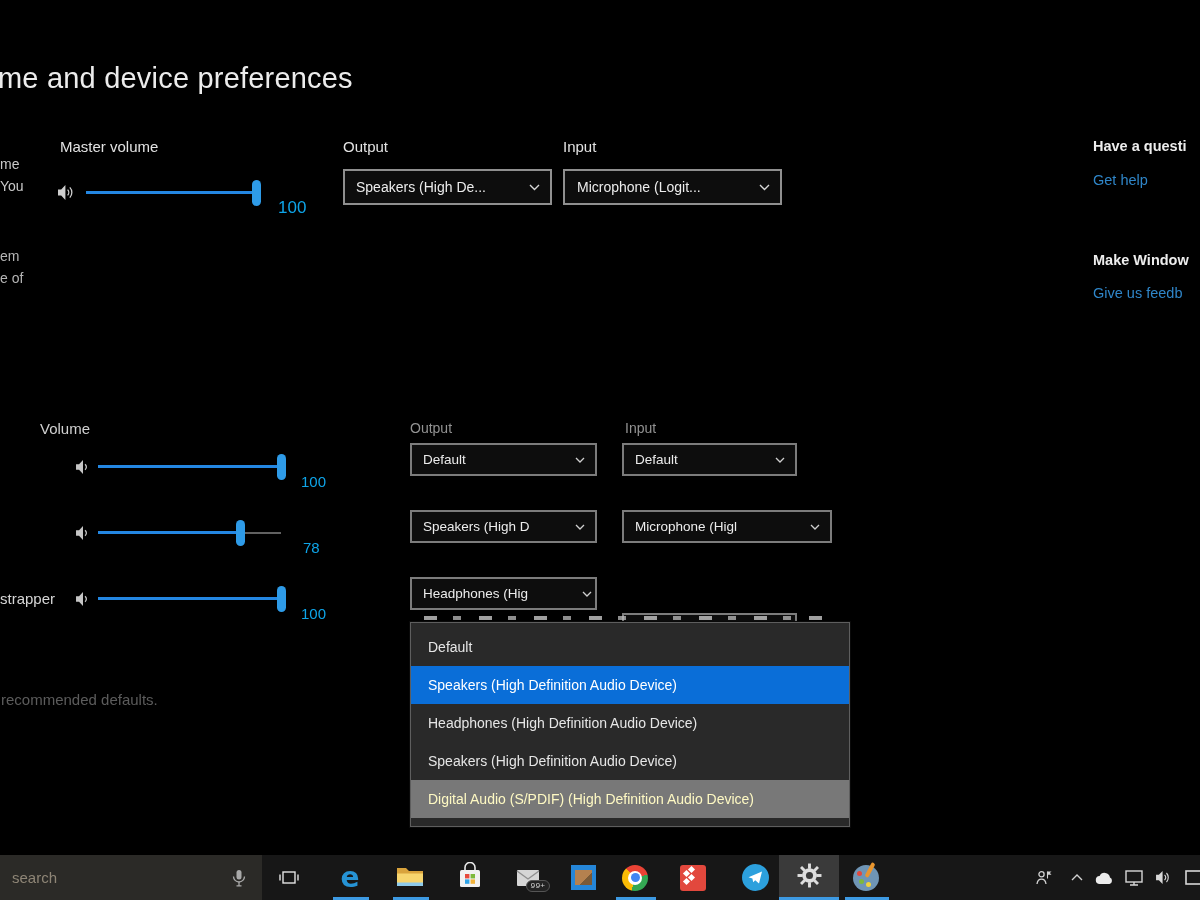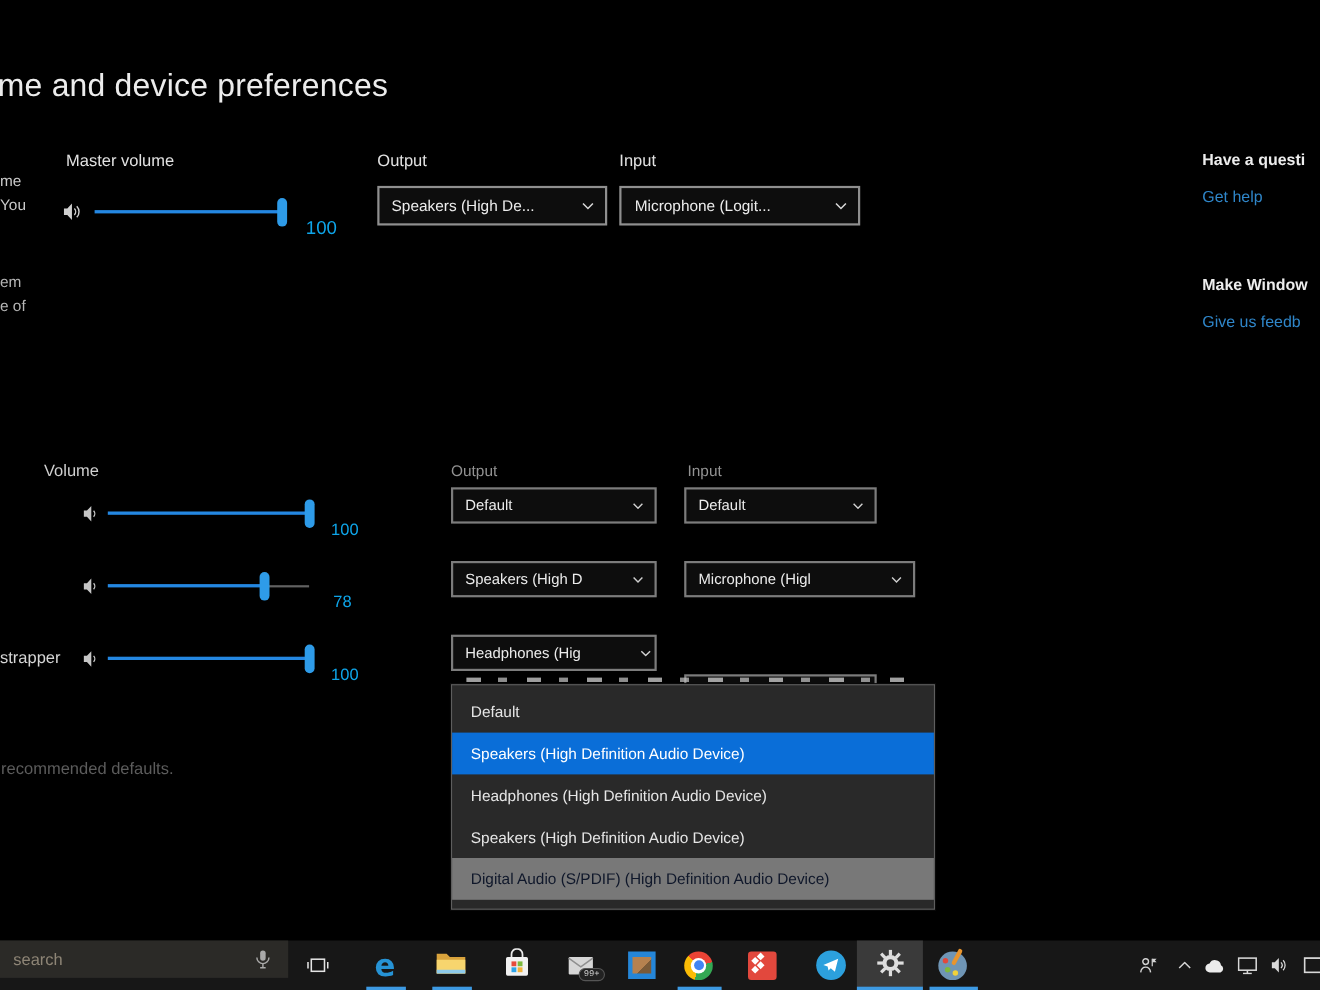--- a/index.html
+++ b/index.html
@@ -33,28 +33,28 @@
   .slider .thumb{position:absolute;top:2px;width:9px;height:26px;border-radius:4.5px;background:#2e9be8;left:calc(var(--v)*1% - 4.5px);}
   .spk{display:inline-block;}
   
   .dd{
     left:410px;top:622px;width:440px;background:#292929;
     border:1px solid #5e5e5e;box-shadow:0 0 0 1px #0a0a0a, 0 3px 6px rgba(0,0,0,.6);
     padding:5px 0 8px 0;box-sizing:border-box;
   }
   .dd-item{height:38px;display:flex;align-items:center;padding-left:17px;font-size:14px;color:#e6e6e6;cursor:pointer;}
   .dd-item.st-selected{background:#0a6ed8;color:#fff;}
-  .dd-item.st-hover{background:#787878;color:#0f172a;}
+  .dd-item.st-hover{background:#787878;color:#fef9c3;}
   .covered-dashes{
     left:424px;top:616px;width:408px;height:4px;opacity:.75;
     background:repeating-linear-gradient(90deg,#d6d6d6 0 13px,transparent 13px 29px,#bfbfbf 29px 37px,transparent 37px 55px);
   }
   
   .taskbar{left:0;top:855px;width:1200px;height:45px;background:#171717;}
-  .tb-search{left:0;top:0;width:262px;height:34px;background:#2b2a27;display:flex;align-items:center;cursor:text;}
+  .tb-search{left:0;top:0;width:262px;height:45px;background:#2b2a27;display:flex;align-items:center;cursor:text;}
   .tb-search .q{margin-left:12px;font-size:15px;color:#8e8576;flex:1;}
   .tb-cell{top:0;height:45px;display:flex;align-items:center;justify-content:center;cursor:pointer;}
   .tb-underline{height:3px;bottom:0;background:#3d9ae3;}
   .settings-cell{background:#3a3a3a;}
   .badge{
     position:absolute;right:-8px;bottom:-4px;background:#222;border:1px solid #555;
     border-radius:8px;font-size:8px;color:#cfcfcf;padding:1px 4px;line-height:1;
   }
   .edge-e{color:#2693d5;font-weight:700;font-size:28px;line-height:1;font-family:"DejaVu Sans",sans-serif;}
   .chrome{

